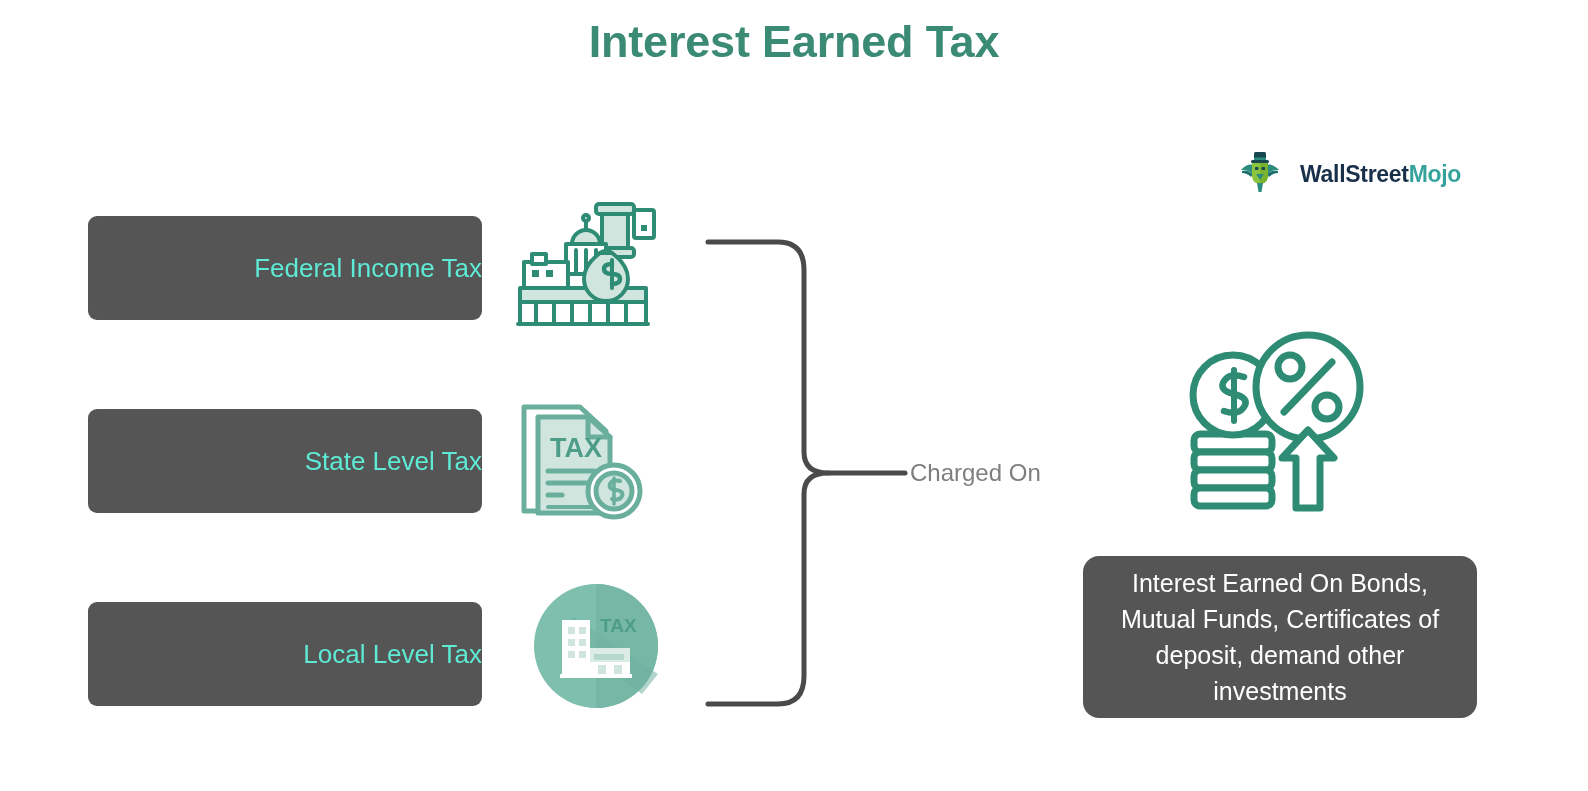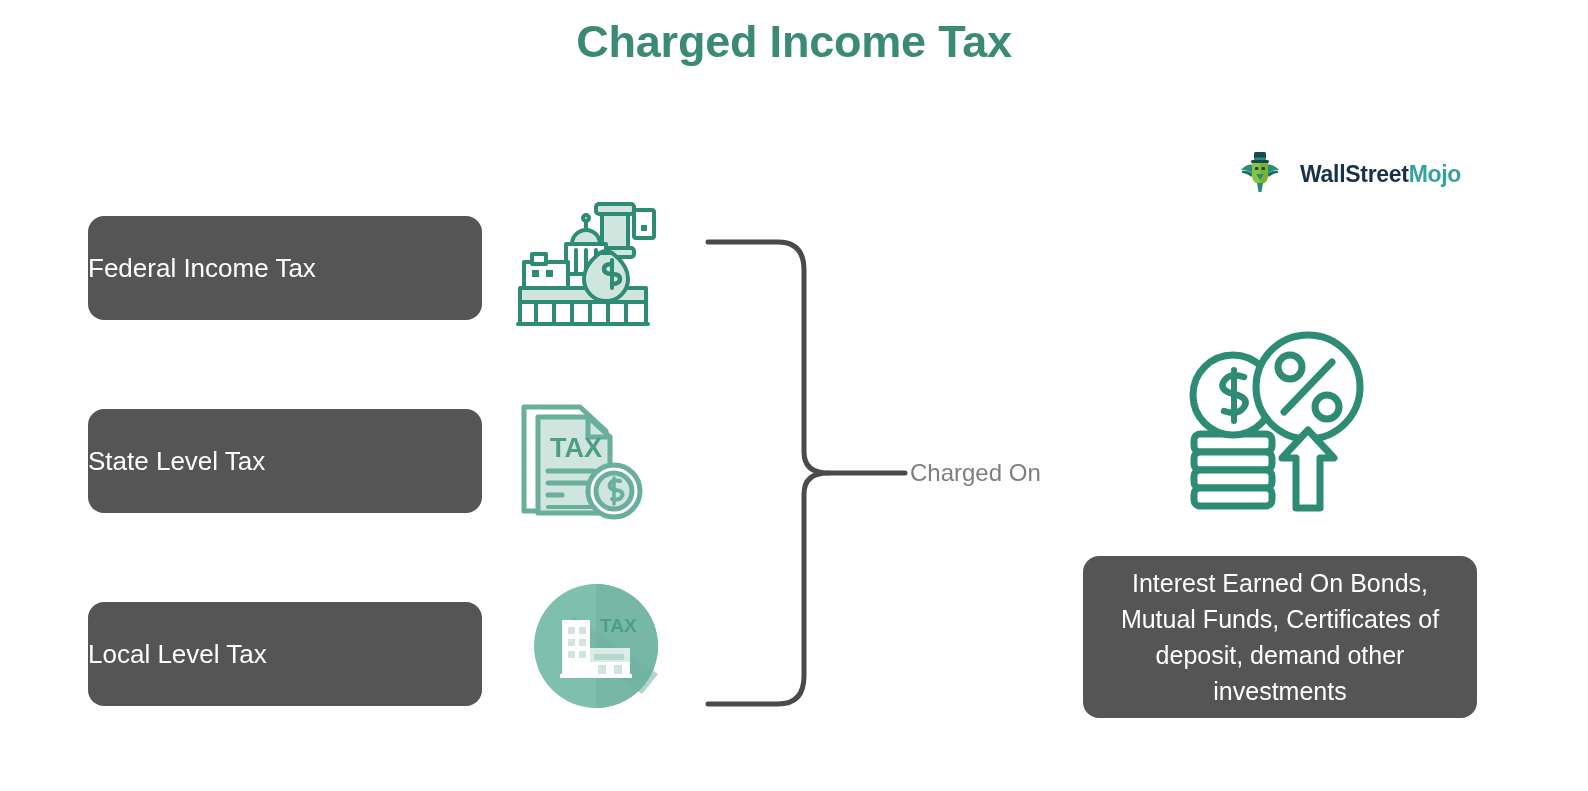--- a/index.html
+++ b/index.html
@@ -53,25 +53,25 @@
   .logo-word-a { color: #18304a; }
   .logo-word-b { color: #35a39c; }
 
   
   .label-box {
     position: absolute;
     left: 88px;
     width: 394px;
     height: 104px;
     background: #555555;
-    border-radius: 16px;
+    border-radius: 9px;
     display: flex;
     align-items: center;
-    justify-content: flex-start;
-    color: #ffffff;
+    justify-content: flex-end;
+    color: #5eead4;
     font-size: 26px;
     line-height: 32px;
     text-align: center;
   }
   #label-box-0 { top: 216px; }
   #label-box-1 { top: 409px; }
   #label-box-2 { top: 602px; }
 
   
   .left-icon {
@@ -135,21 +135,21 @@
     font-size: 25px;
     line-height: 36px;
     text-align: center;
   }
 </style>
 </head>
 <body>
 
 <div id="canvas">
 
-  <div id="page-title">Charged Income Tax</div>
+  <div id="page-title">Interest Earned Tax</div>
 
   <div id="logo">
     <span id="logo-mark">
       <svg width="44" height="44" viewBox="0 0 44 44">
 
         <path d="M3 20 C7 15 13 13 18 16 L14 23 C10 20 6 20 3 20 Z" fill="#2b8c7e"></path>
         <path d="M41 20 C37 15 31 13 26 16 L30 23 C34 20 38 20 41 20 Z" fill="#2b8c7e"></path>
         <path d="M4 21 C8 20 12 21 15 24 L13 27 C10 24 7 23 4 23 Z" fill="#1f6f6a"></path>
         <path d="M40 21 C36 20 32 21 29 24 L31 27 C34 24 37 23 40 23 Z" fill="#1f6f6a"></path>
 

